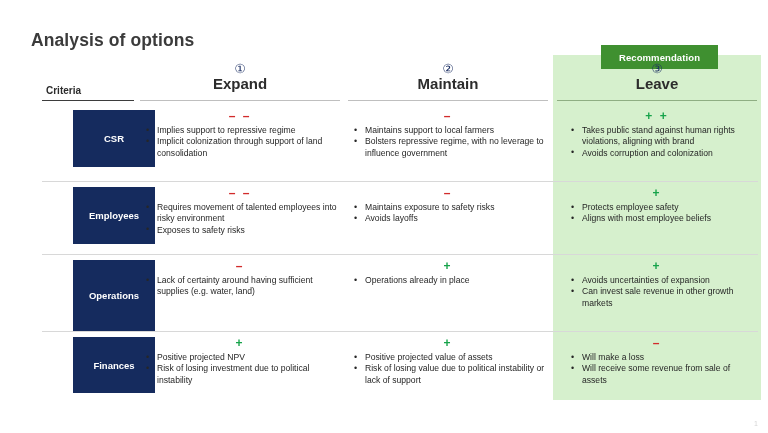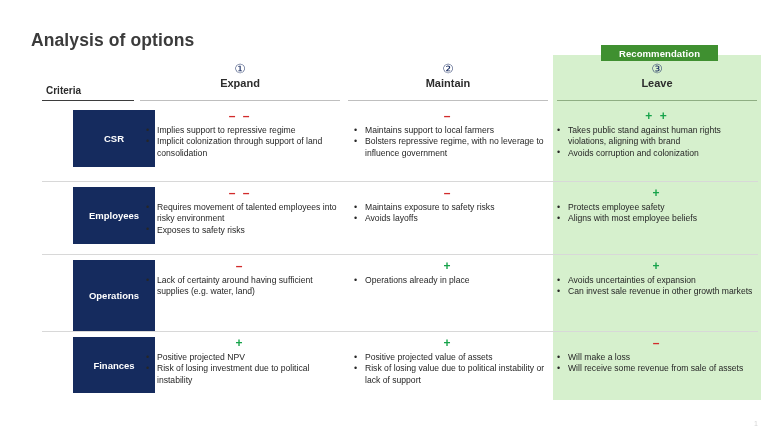--- a/index.html
+++ b/index.html
@@ -30,21 +30,21 @@
     position: absolute;
     left: 553px; top: 55px;
     width: 208px; height: 345px;
     background: #d6f0cd;
   }
 
   
   #recommendation-badge {
     position: absolute;
     left: 601px; top: 45px;
-    width: 117px; height: 16px;
+    width: 117px; height: 24px;
     background: #3f9030;
     color: #ffffff;
     font-size: 9.5px;
     font-weight: bold;
     display: flex;
     align-items: center;
     justify-content: center;
     letter-spacing: 0.1px;
   }
 
@@ -56,21 +56,21 @@
   }
   .col-head .circ-num {
     display: block;
     font-size: 12.5px;
     color: #1c2f63;
     line-height: 14px;
     font-weight: normal;
   }
   .col-head .col-label {
     display: block;
-    font-size: 11px;
+    font-size: 15px;
     font-weight: bold;
     color: #2c2c2c;
     line-height: 13px;
     margin-top: 1px;
   }
   #head-col1 { left: 136px; width: 208px; }
   #head-col2 { left: 344px; width: 208px; }
   #head-col3 { left: 553px; width: 208px; }
 
   #criteria-head {
@@ -161,21 +161,21 @@
     margin-bottom: 0px;
   }
   .bullet::before {
     content: "\2022";
     position: absolute;
     left: 4px;
     top: -0.5px;
     font-size: 9px;
     color: #262626;
   }
-  .cell.c3 .bullets { padding-left: 0; padding-right: 4px; }
+  .cell.c3 .bullets { padding-left: 14px; padding-right: 4px; }
 
   
   #footer-mark {
     position: absolute;
     right: 10px; bottom: 6px;
     font-size: 7px;
     color: #d5d5d5;
   }
 </style>
 </head>

